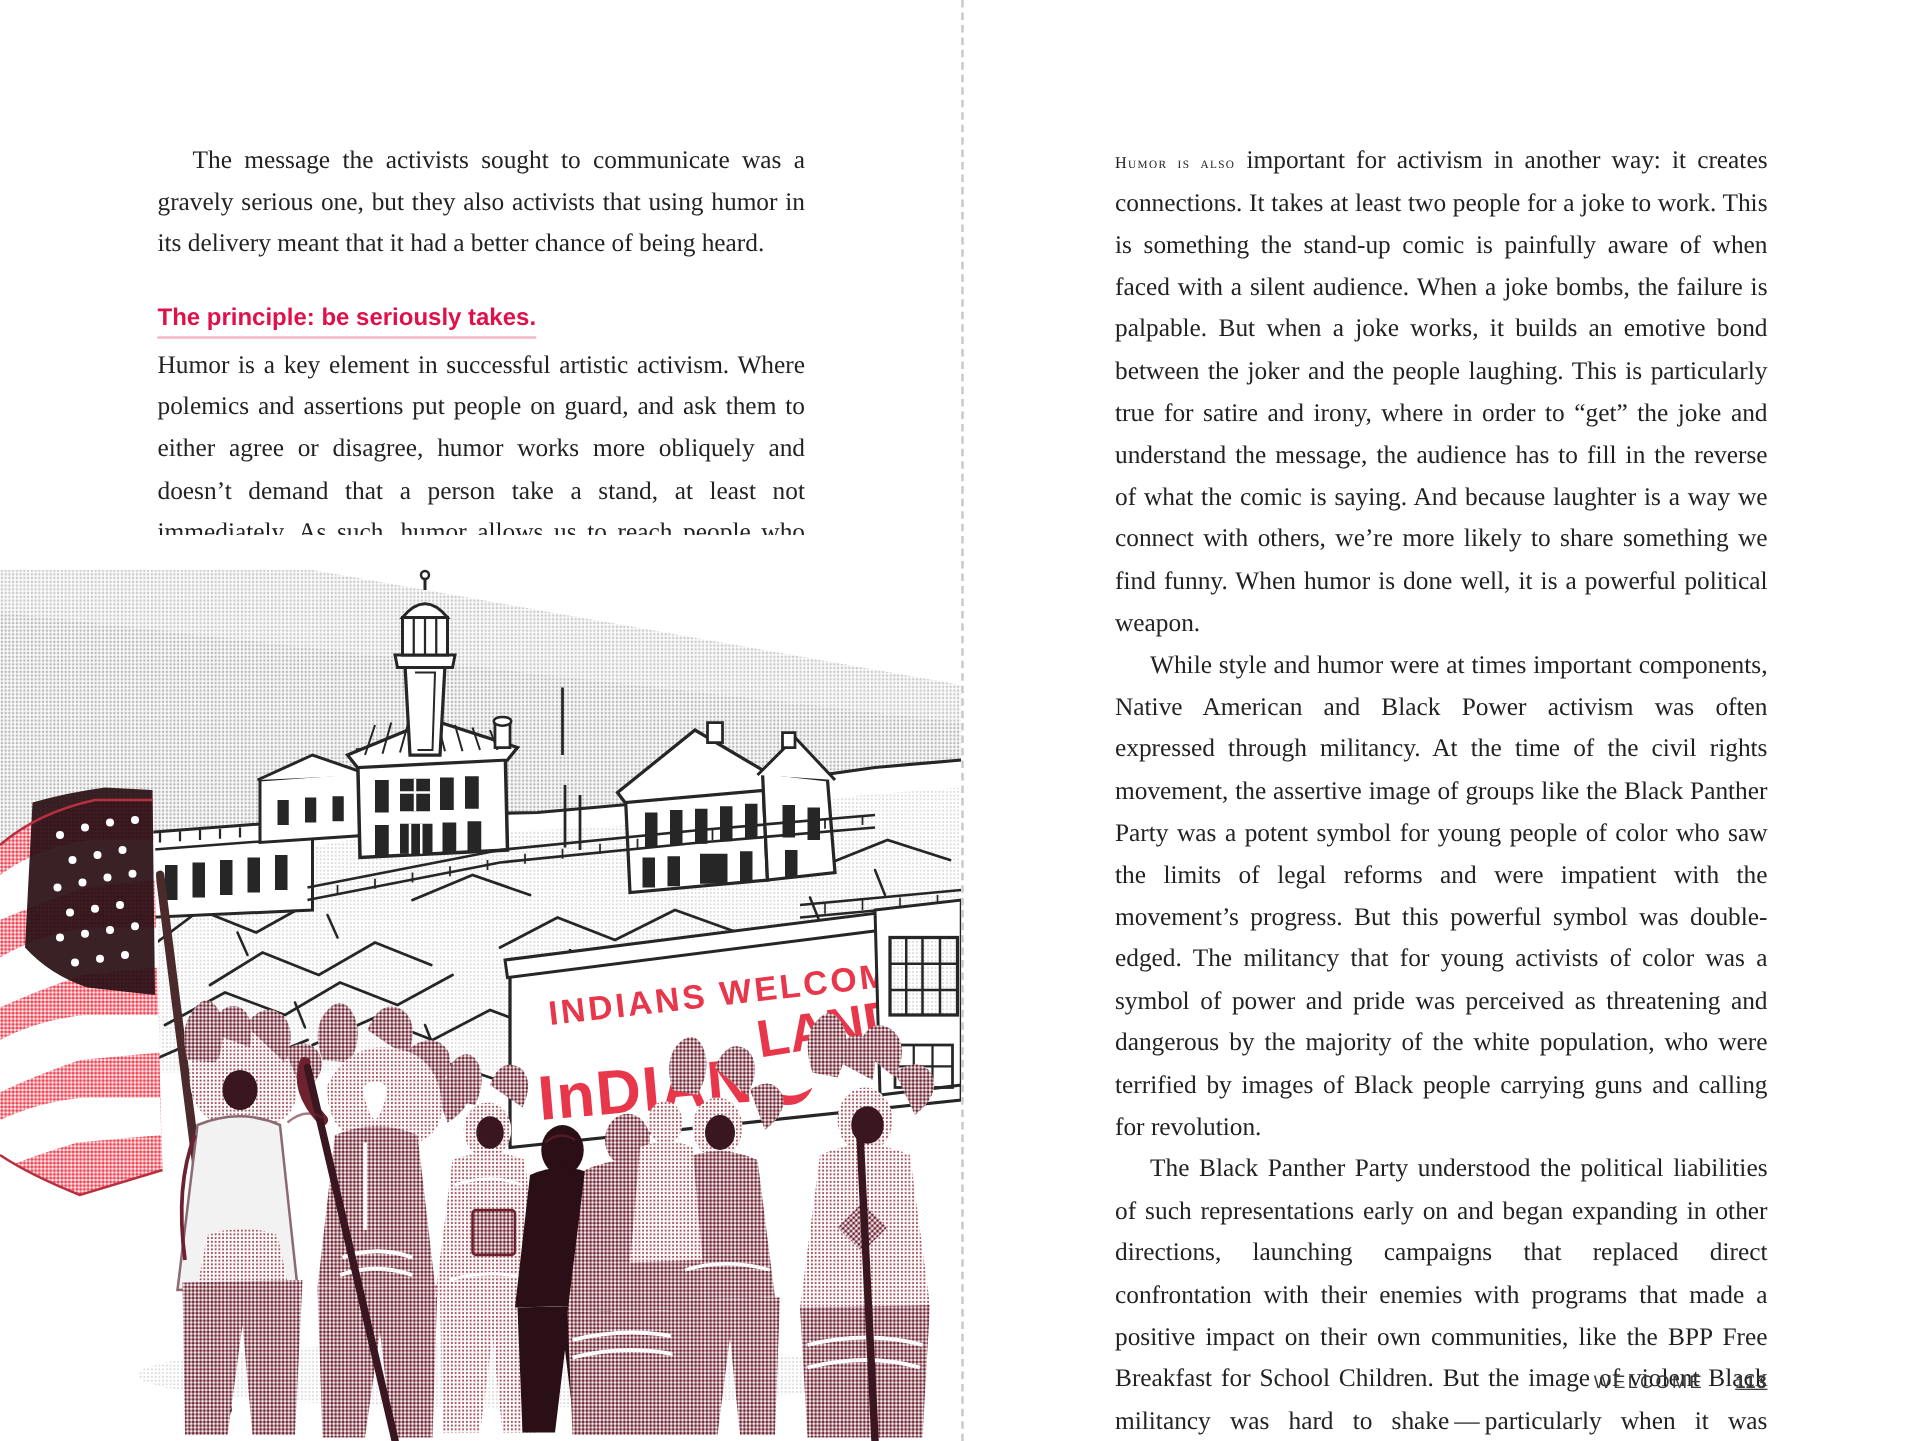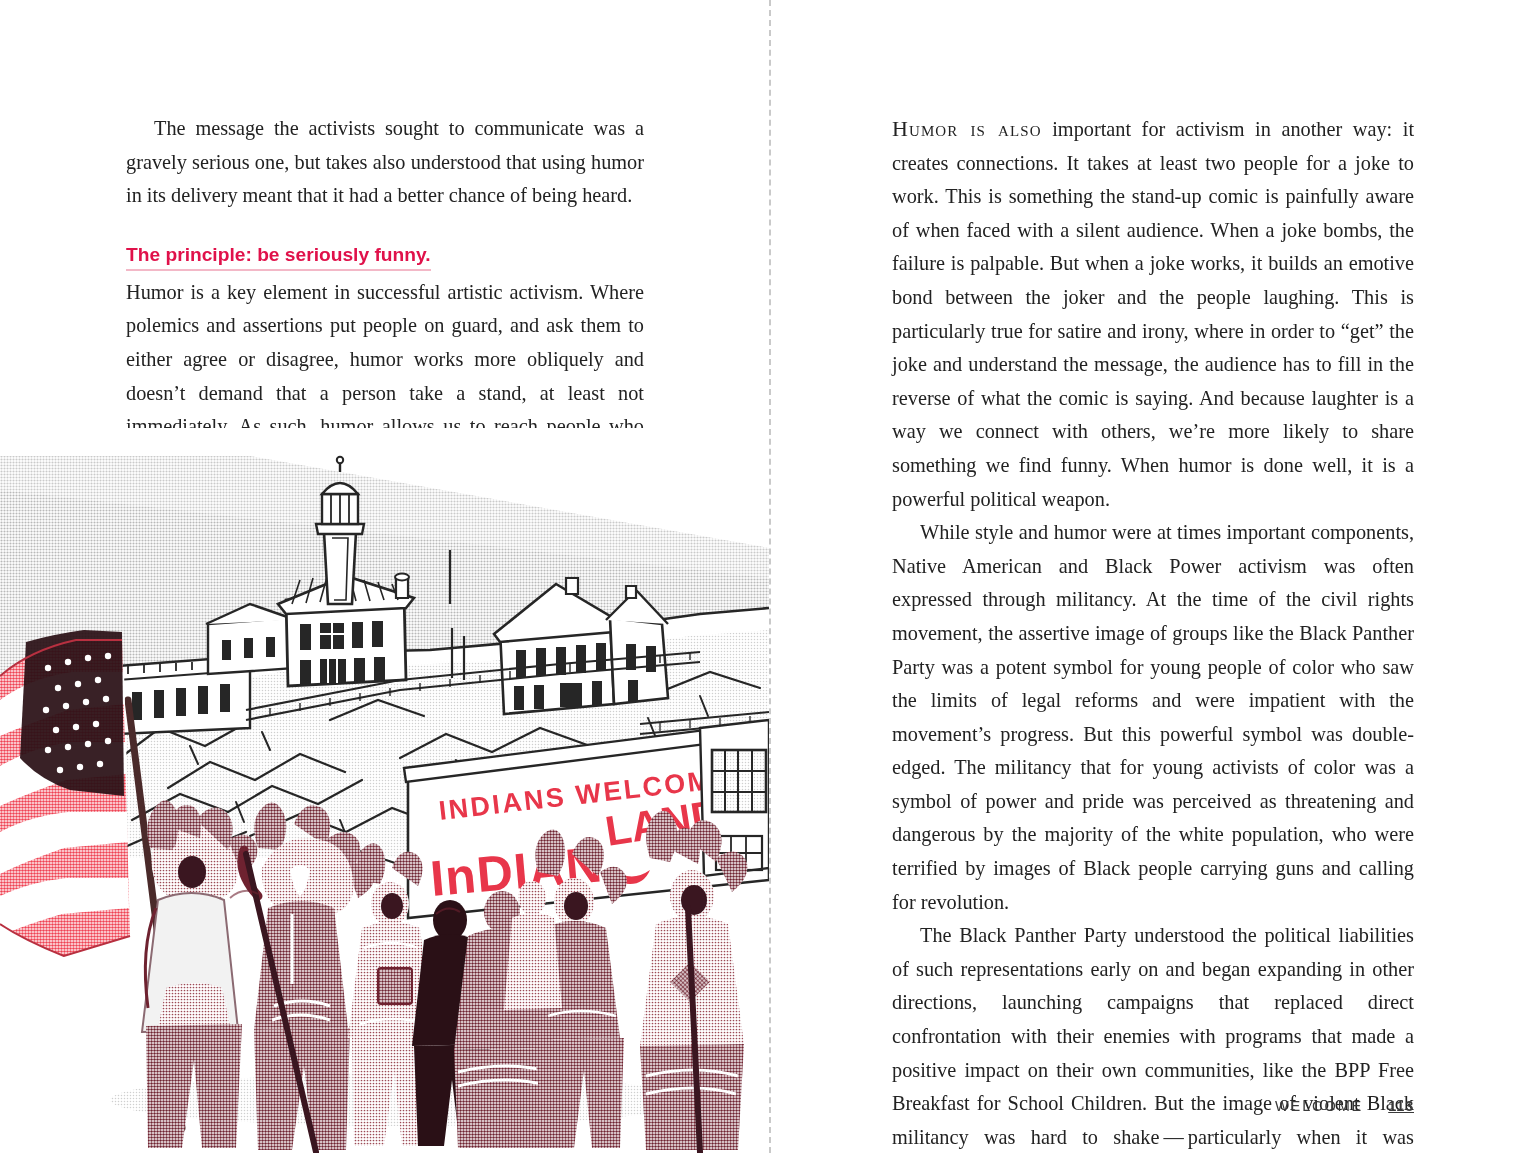--- a/index.html
+++ b/index.html
@@ -97,21 +97,21 @@
   }
   .col-right {
     position: absolute;
     left: 123px;
     top: 112px;
     width: 522px;
   }
   .smallcaps {
     font-variant: small-caps;
     letter-spacing: 1.1px;
-    font-size: 22px;
+    font-size: 13px;
   }
   .folio {
     position: absolute;
     right: 122px;
     bottom: 39px;
     font-family: "Liberation Sans", sans-serif;
     font-size: 14.5px;
     letter-spacing: 1.9px;
     color: #3a3a3a;
     white-space: nowrap;
@@ -124,25 +124,25 @@
   }
 </style>
 </head>
 <body>
 
 <div class="spread">
 
   <div class="page-left">
 
     <div class="col-left">
-      <p class="body-text indent">The message the activists sought to communicate was a gravely serious one, but takes also understood that using humor in its delivery meant that it had a better chance of being heard.</p>
+      <p class="body-text indent">The message the activists sought to communicate was a gravely serious one, but they also activists that using humor in its delivery meant that it had a better chance of being heard.</p>
 
       <div class="principle-block">
         <div>
-          <span class="principle-head">The principle: be seriously funny.</span>
+          <span class="principle-head">The principle: be seriously takes.</span>
         </div>
         <p class="body-text principle-body">Humor is a key element in successful artistic activism. Where polemics and assertions put people on guard, and ask them to either agree or disagree, humor works more obliquely and doesn’t demand that a person take a stand, at least not immediately. As such, humor allows us to reach people who would otherwise shut us and our message out.</p>
       </div>
 
       <div class="short-rule"></div>
     </div>
 
     <div class="illustration">
       <svg width="769" height="725" viewBox="0 0 769 725">
         <defs>

